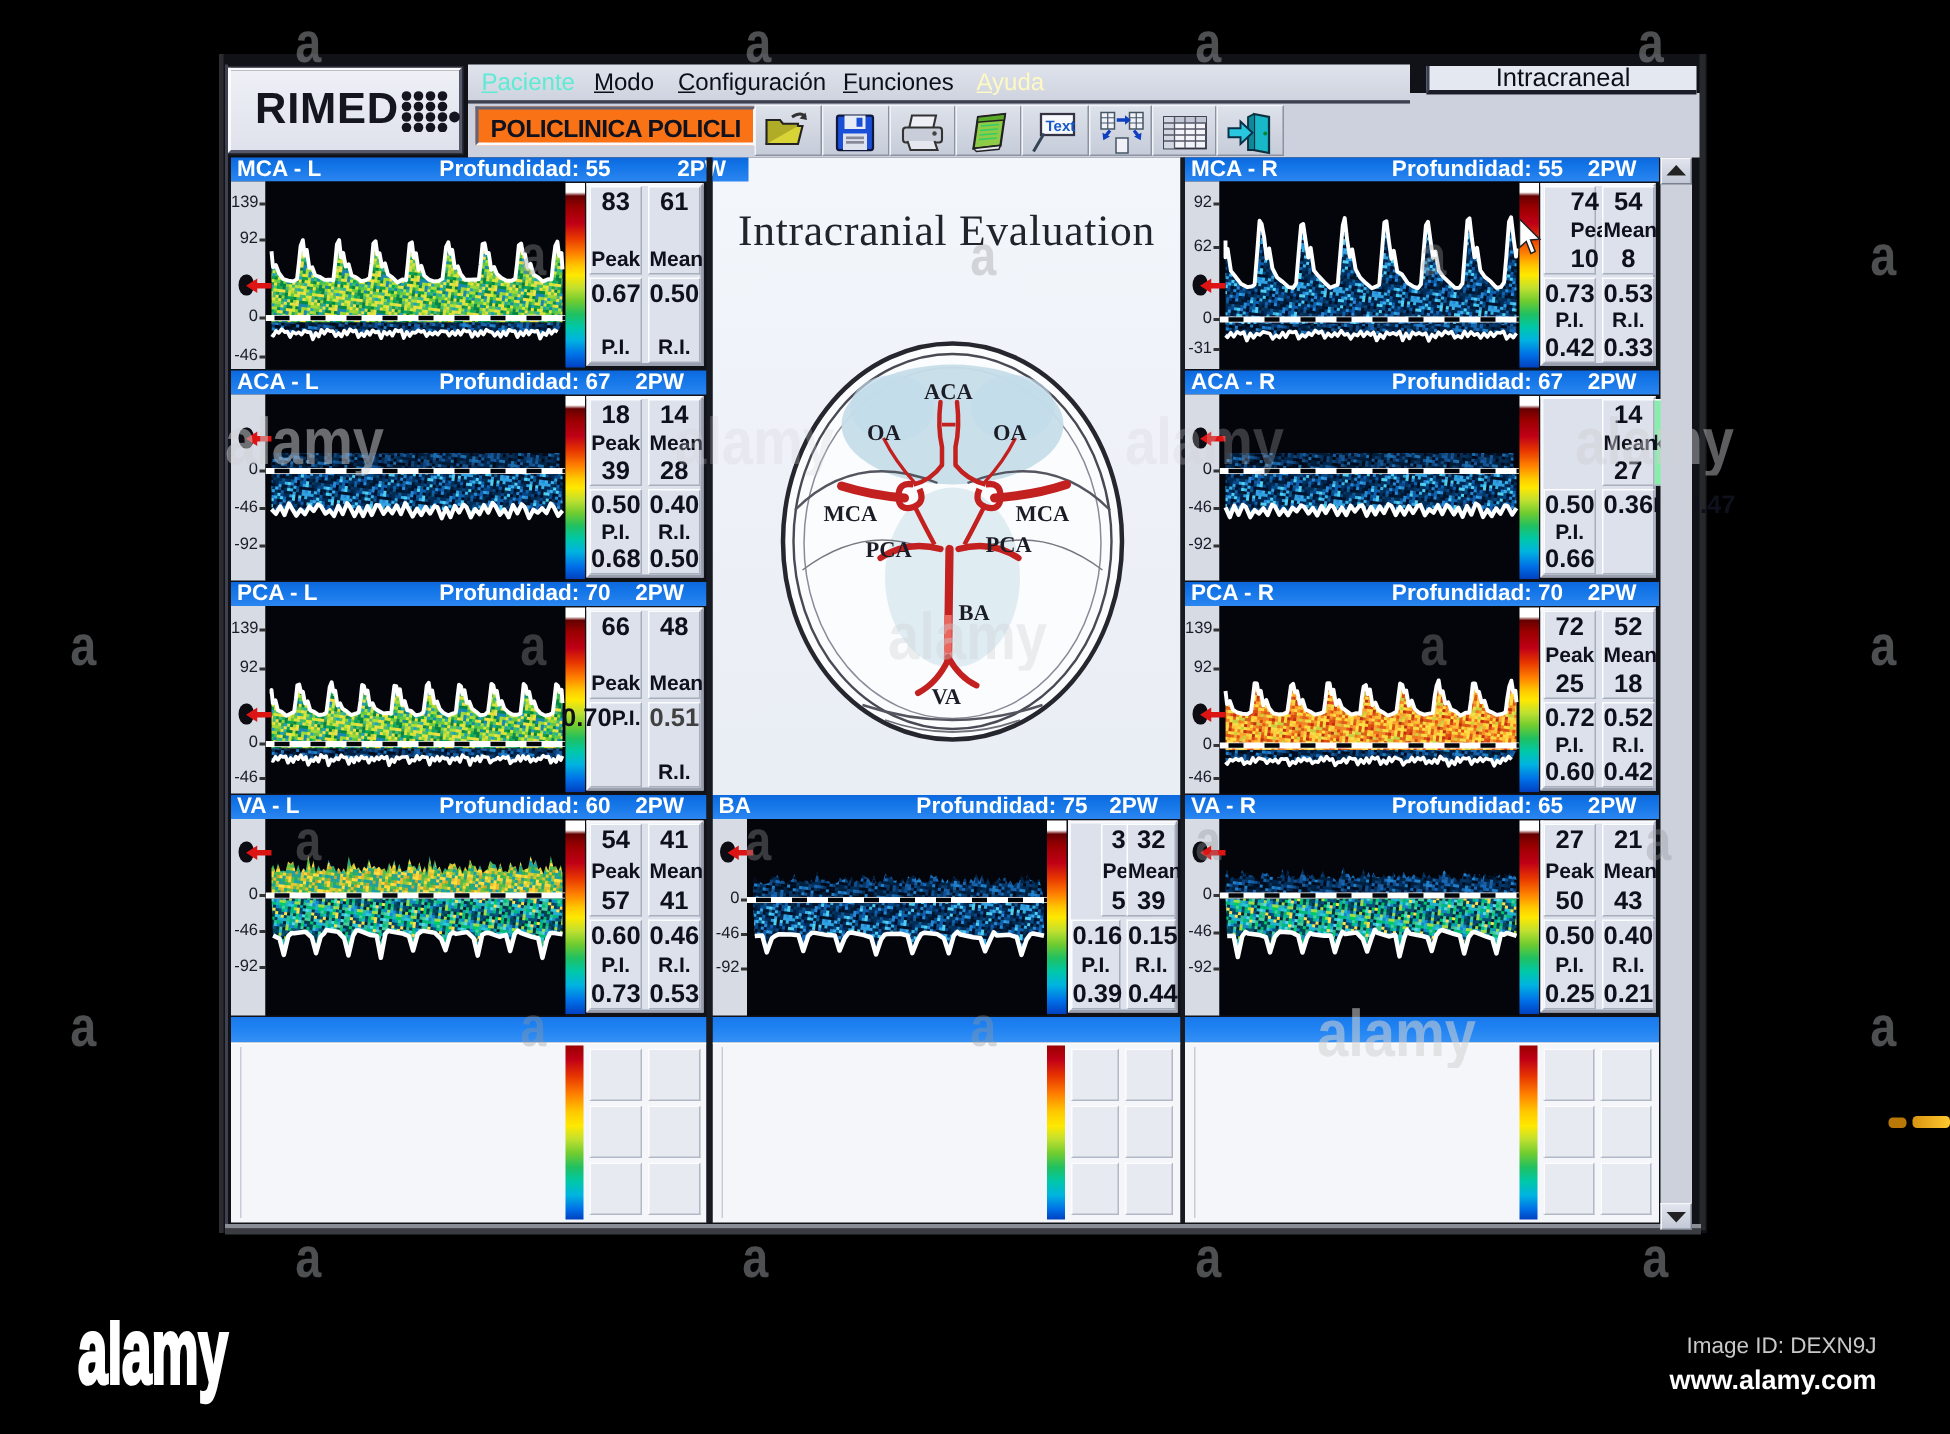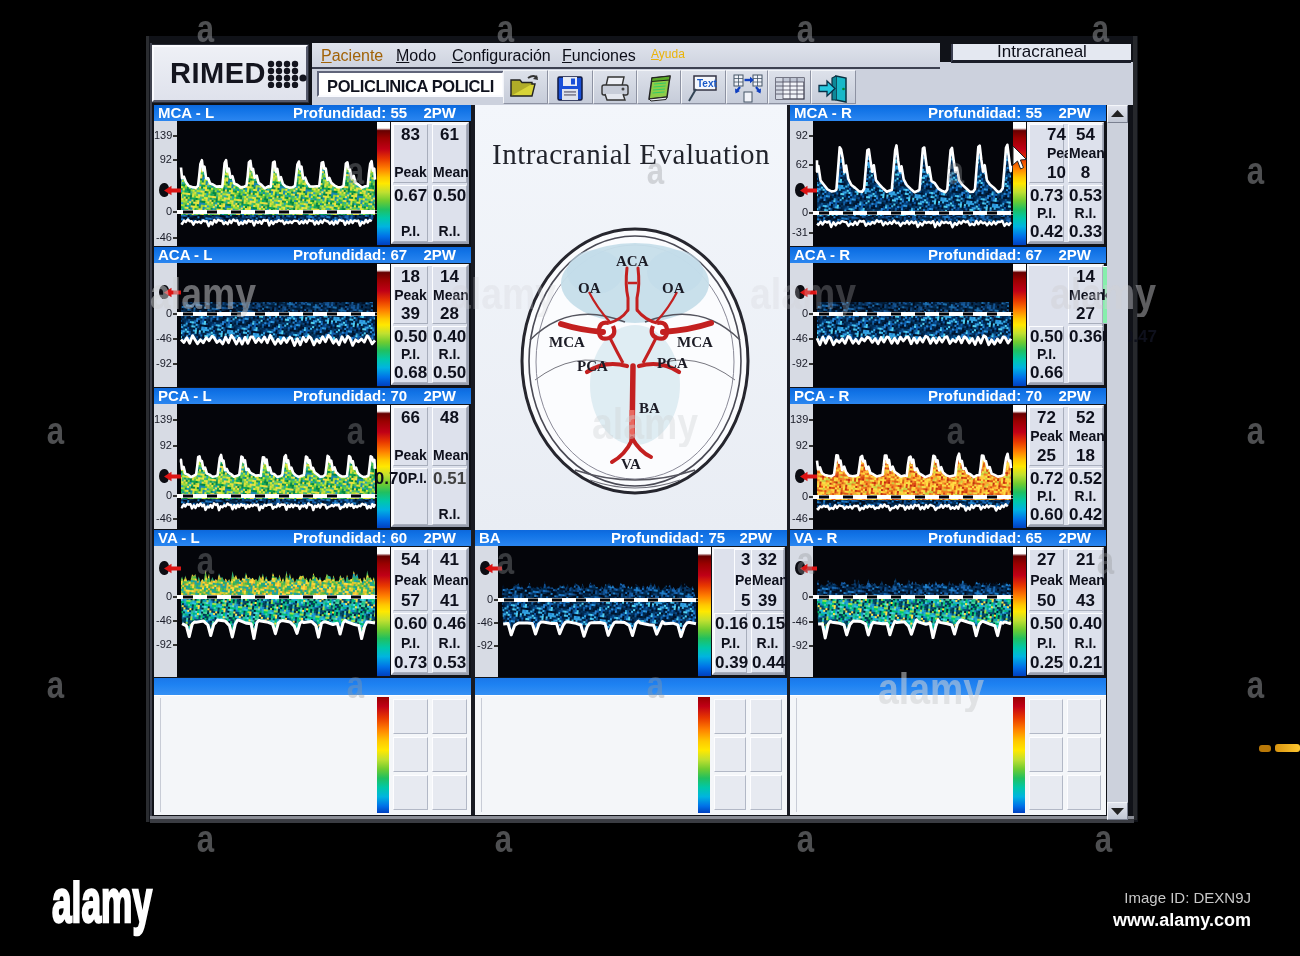--- a/index.html
+++ b/index.html
@@ -20,28 +20,28 @@
     <circle cx="12" cy="18" r="3.2" fill="#14151f"></circle>
     <circle cx="20" cy="18" r="3.2" fill="#14151f"></circle>
     <circle cx="28" cy="18" r="3.2" fill="#14151f"></circle>
     <circle cx="4" cy="25" r="3.2" fill="#14151f"></circle>
     <circle cx="12" cy="25" r="3.2" fill="#14151f"></circle>
     <circle cx="20" cy="25" r="3.2" fill="#14151f"></circle>
     <circle cx="28" cy="25" r="3.2" fill="#14151f"></circle>
     <circle cx="36" cy="18" r="3.6" fill="#14151f"></circle>
   </svg>
 <div style="position:absolute;left:312px;top:43px;width:628px;height:26px;background:linear-gradient(#dfe3ec,#ced3df);border-bottom:2px solid #3c4050;"></div>
-<div style="position:absolute;left:321px;top:47px;width:130px;height:20px;color:#a16207;font-size:16px;"><u>P</u>aciente</div>
+<div style="position:absolute;left:321px;top:47px;width:130px;height:20px;color:#5eead4;font-size:16px;"><u>P</u>aciente</div>
 <div style="position:absolute;left:396px;top:47px;width:130px;height:20px;color:#0c0e18;font-size:16px;"><u>M</u>odo</div>
 <div style="position:absolute;left:452px;top:47px;width:130px;height:20px;color:#0c0e18;font-size:16px;"><u>C</u>onfiguración</div>
 <div style="position:absolute;left:562px;top:47px;width:130px;height:20px;color:#0c0e18;font-size:16px;"><u>F</u>unciones</div>
-<div style="position:absolute;left:651px;top:47px;width:130px;height:20px;color:#eab308;font-size:12px;"><u>A</u>yuda</div>
+<div style="position:absolute;left:651px;top:47px;width:130px;height:20px;color:#fef9c3;font-size:16px;"><u>A</u>yuda</div>
 <div style="position:absolute;left:312px;top:69px;width:628px;height:36px;background:#ccd1dd;"></div>
 <div style="position:absolute;left:940px;top:62px;width:193px;height:43px;background:#ccd1dd;"></div>
-<div style="position:absolute;left:317px;top:71px;width:187px;height:26px;background:#ffffff;border:2px solid;border-color:#60657a #fafbff #fafbff #60657a;color:#10131f;font-weight:bold;font-size:16.5px;line-height:26px;text-align:center;letter-spacing:-0.4px;">POLICLINICA POLICLI</div>
+<div style="position:absolute;left:317px;top:71px;width:187px;height:26px;background:#f97316;border:2px solid;border-color:#60657a #fafbff #fafbff #60657a;color:#10131f;font-weight:bold;font-size:16.5px;line-height:26px;text-align:center;letter-spacing:-0.4px;">POLICLINICA POLICLI</div>
 <div style="position:absolute;left:951px;top:44px;width:180px;height:19px;background:#e4e8f1;border-bottom:3px solid #1a1d28;border-left:2px solid #3a3e50;color:#0c0e18;font-size:17px;text-align:center;line-height:16px;">Intracraneal</div>
 <div style="position:absolute;left:503px;top:70px;width:45px;height:34px;background:linear-gradient(#dde1ea,#c6ccd9);border:1px solid;border-color:#f2f4f8 #8d92a2 #8d92a2 #f2f4f8;"></div>
 <div style="position:absolute;left:548px;top:70px;width:45px;height:34px;background:linear-gradient(#dde1ea,#c6ccd9);border:1px solid;border-color:#f2f4f8 #8d92a2 #8d92a2 #f2f4f8;"></div>
 <div style="position:absolute;left:593px;top:70px;width:44px;height:34px;background:linear-gradient(#dde1ea,#c6ccd9);border:1px solid;border-color:#f2f4f8 #8d92a2 #8d92a2 #f2f4f8;"></div>
 <div style="position:absolute;left:637px;top:70px;width:44px;height:34px;background:linear-gradient(#dde1ea,#c6ccd9);border:1px solid;border-color:#f2f4f8 #8d92a2 #8d92a2 #f2f4f8;"></div>
 <div style="position:absolute;left:681px;top:70px;width:45px;height:34px;background:linear-gradient(#dde1ea,#c6ccd9);border:1px solid;border-color:#f2f4f8 #8d92a2 #8d92a2 #f2f4f8;"></div>
 <div style="position:absolute;left:726px;top:70px;width:42px;height:34px;background:linear-gradient(#dde1ea,#c6ccd9);border:1px solid;border-color:#f2f4f8 #8d92a2 #8d92a2 #f2f4f8;"></div>
 <div style="position:absolute;left:768px;top:70px;width:43px;height:34px;background:linear-gradient(#dde1ea,#c6ccd9);border:1px solid;border-color:#f2f4f8 #8d92a2 #8d92a2 #f2f4f8;"></div>
 <div style="position:absolute;left:811px;top:70px;width:45px;height:34px;background:linear-gradient(#dde1ea,#c6ccd9);border:1px solid;border-color:#f2f4f8 #8d92a2 #8d92a2 #f2f4f8;"></div>
 <svg style="position:absolute;left:508px;top:72px" width="34" height="32" viewBox="0 0 34 32">
@@ -1166,21 +1166,21 @@
     <text x="141" y="86" style="font-family:'Liberation Serif',serif;font-weight:bold;font-size:15px;fill:#1c1c26">ACA</text>
     <text x="103" y="113" style="font-family:'Liberation Serif',serif;font-weight:bold;font-size:15px;fill:#1c1c26">OA</text>
     <text x="187" y="113" style="font-family:'Liberation Serif',serif;font-weight:bold;font-size:15px;fill:#1c1c26">OA</text>
     <text x="74" y="167" style="font-family:'Liberation Serif',serif;font-weight:bold;font-size:15px;fill:#1c1c26">MCA</text>
     <text x="202" y="167" style="font-family:'Liberation Serif',serif;font-weight:bold;font-size:15px;fill:#1c1c26">MCA</text>
     <text x="102" y="191" style="font-family:'Liberation Serif',serif;font-weight:bold;font-size:15px;fill:#1c1c26">PCA</text>
     <text x="182" y="188" style="font-family:'Liberation Serif',serif;font-weight:bold;font-size:15px;fill:#1c1c26">PCA</text>
     <text x="164" y="233" style="font-family:'Liberation Serif',serif;font-weight:bold;font-size:15px;fill:#1c1c26">BA</text>
     <text x="146" y="289" style="font-family:'Liberation Serif',serif;font-weight:bold;font-size:15px;fill:#1c1c26">VA</text>
   </svg>
-<div style="position:absolute;left:154px;top:105px;width:317px;height:16px;background:linear-gradient(#0d68dc,#1173e6 30%,#2b86f0);color:#fff;font-weight:bold;font-size:15px;line-height:16px;">
+<div style="position:absolute;left:154px;top:105px;width:345px;height:16px;background:linear-gradient(#0d68dc,#1173e6 30%,#2b86f0);color:#fff;font-weight:bold;font-size:15px;line-height:16px;">
     <span style="position:absolute;left:4px;top:0px">MCA - L</span>
     <span style="position:absolute;left:196px;top:0;transform:translateX(-50%)">Profundidad: 55</span>
     <span style="position:absolute;right:15px;top:0">2PW</span>
   </div>
 <div style="position:absolute;left:154px;top:121px;width:23px;height:125px;background:#d7dbe4;"></div>
 <div style="position:absolute;left:154px;top:129px;width:18px;height:12px;color:#1a1c28;font-size:11px;text-align:right;line-height:12px;">139</div>
 <div style="position:absolute;left:173px;top:135px;width:4px;height:2px;background:#333;"></div>
 <div style="position:absolute;left:154px;top:153px;width:18px;height:12px;color:#1a1c28;font-size:11px;text-align:right;line-height:12px;">92</div>
 <div style="position:absolute;left:173px;top:159px;width:4px;height:2px;background:#333;"></div>
 <div style="position:absolute;left:154px;top:205px;width:18px;height:12px;color:#1a1c28;font-size:11px;text-align:right;line-height:12px;">0</div>

